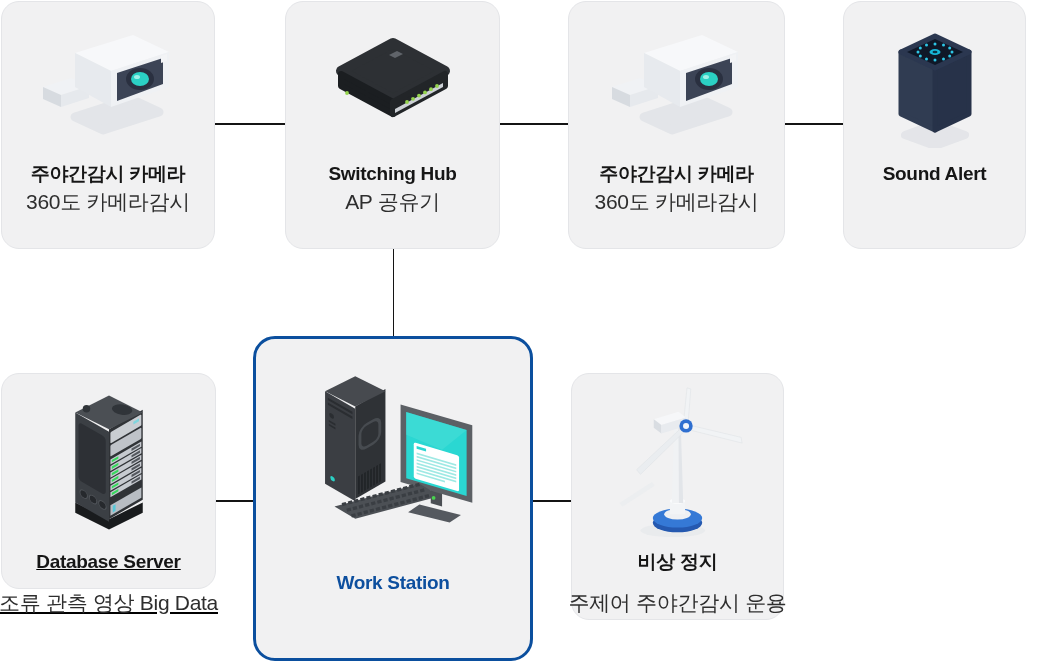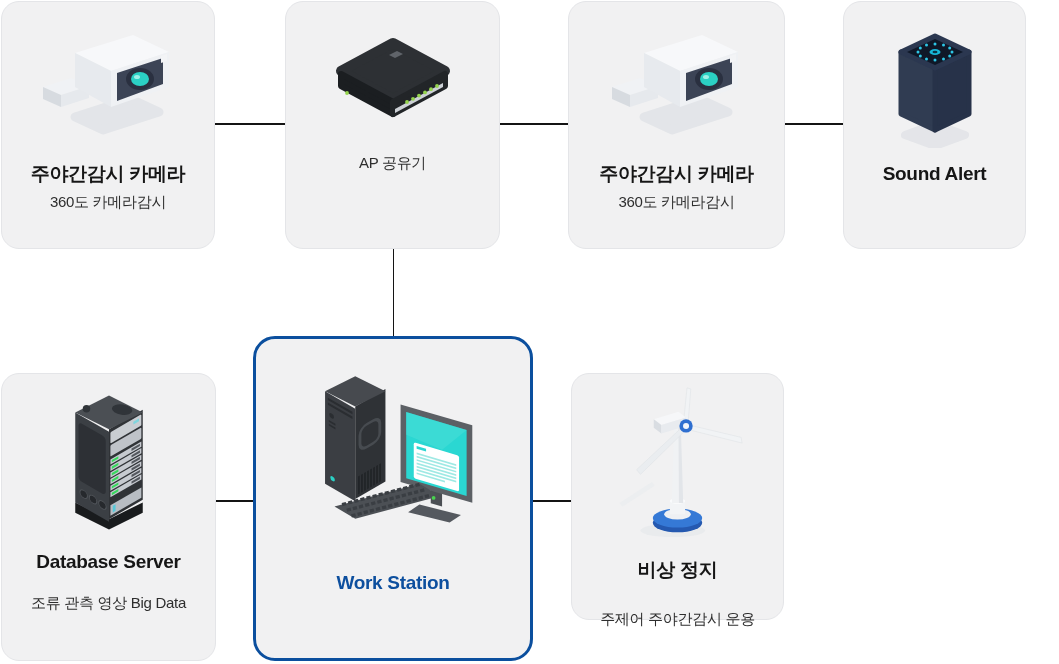--- a/index.html
+++ b/index.html
@@ -17,21 +17,21 @@
   .top-node .icon-wrap { margin-top:14px; height:132px; }
   .bottom-node .icon-wrap { margin-top:16px; height:145px; }
   .highlight .icon-wrap { margin-top:24px; height:185px; }
   .title {
     font-size:19px; font-weight:700; color:#161616; line-height:26px;
     letter-spacing:-0.3px; white-space:nowrap;
   }
   .top-node .title { margin-top:13px; }
   .bottom-node .title { margin-top:14px; }
   .subtitle {
-    font-size:15px; font-weight:400; color:#2e2e2e; line-height:22px;
+    font-size:21px; font-weight:400; color:#2e2e2e; line-height:22px;
     letter-spacing:-0.3px; margin-top:4px; white-space:nowrap;text-align:right;
   }
   .bottom-node .subtitle { margin-top:17px; }
   .title-block { margin-top:18px; text-align:center; }
   .highlight .title { color:#0d4f9e; line-height:25px; margin-top:4px; }
   .connector { position:absolute; background:#141414; }
 </style>
 </head>
 <body>
 
@@ -78,20 +78,21 @@
         <polygon points="70,80 118,54 118,58 70,84" fill="#cdd1d6"></polygon>
         <circle cx="82" cy="73" r="1.9" fill="#95d44e"></circle>
         <circle cx="88" cy="69.8" r="1.9" fill="#95d44e"></circle>
         <circle cx="94" cy="66.6" r="1.9" fill="#95d44e"></circle>
         <circle cx="100" cy="63.4" r="1.9" fill="#95d44e"></circle>
         <circle cx="106" cy="60.2" r="1.9" fill="#95d44e"></circle>
         <circle cx="112" cy="57" r="1.9" fill="#95d44e"></circle>
         <circle cx="22" cy="64" r="1.9" fill="#95d44e"></circle>
       </svg>
     </div>
+    <div class="title">Switching Hub</div>
     <div class="subtitle">AP 공유기</div>
   </div>
 
   <div class="node top-node" style="left:568px; top:1px; width:217px; height:248px;">
     <div class="icon-wrap">
       <svg width="150" height="118" viewBox="0 0 150 118">
         <polygon points="42,94 98,76 126,89 70,107" fill="#dfe2e6" stroke="#dfe2e6" stroke-width="9" stroke-linejoin="round" opacity="0.75"></polygon>
         <polygon points="10,64 38,55 56,63 28,72" fill="#f0f2f5"></polygon>
         <polygon points="10,64 10,76 28,84 28,72" fill="#d7dbe0"></polygon>
         <polygon points="28,72 56,63 56,75 28,84" fill="#e6e9ed"></polygon>
@@ -132,21 +133,21 @@
         <circle cx="62" cy="28" r="1.5" fill="#2ec6e6"></circle>
         <circle cx="70.5" cy="29.1" r="1.5" fill="#2ec6e6"></circle>
         <circle cx="76.7" cy="32" r="1.5" fill="#2ec6e6"></circle>
         <ellipse cx="62" cy="36" rx="5.5" ry="3" fill="#17b6d8"></ellipse>
         <ellipse cx="62" cy="36" rx="2.5" ry="1.3" fill="#0c3346"></ellipse>
       </svg>
     </div>
     <div class="title">Sound Alert</div>
   </div>
 
-  <div class="node bottom-node" style="left:1px; top:373px; width:215px; height:288px;">
+  <div class="node bottom-node" style="left:1px; top:373px; width:215px; height:216px;text-decoration:underline;">
     <div class="icon-wrap">
       <svg width="118" height="150" viewBox="0 0 120 160">
         <polygon points="24,122 60,140 96,122 96,133 60,151 24,133" fill="#191b1d"></polygon>
         <g transform="translate(24,26) skewY(30)">
           <rect x="0" y="0" width="36" height="96" fill="#3b3f44"></rect>
           <rect x="3.5" y="8" width="29" height="62" rx="4" fill="#2d3035"></rect>
           <circle cx="9" cy="82" r="4" fill="#26292d" stroke="#505459" stroke-width="1"></circle>
           <circle cx="19" cy="82" r="4" fill="#26292d" stroke="#505459" stroke-width="1"></circle>
           <circle cx="29" cy="82" r="4" fill="#26292d" stroke="#505459" stroke-width="1"></circle>
         </g>
@@ -231,21 +232,21 @@
         <line x1="71" y1="156" x2="155" y2="134" stroke="#3a3e43" stroke-width="3.5" stroke-dasharray="4.5 2.2"></line>
         <line x1="76" y1="162" x2="160" y2="140" stroke="#3a3e43" stroke-width="3.5" stroke-dasharray="4.5 2.2"></line>
         <circle cx="163" cy="143" r="2" fill="#49d24f"></circle>
       </svg>
     </div>
     <div class="title-block">
       <div class="title">Work Station</div>
     </div>
   </div>
 
-  <div class="node bottom-node" style="left:571px; top:373px; width:213px; height:247px;gap:8px;">
+  <div class="node bottom-node" style="left:571px; top:373px; width:213px; height:247px;">
     <div class="icon-wrap">
       <svg width="165" height="152" viewBox="0 0 170 160">
         <ellipse cx="80" cy="151" rx="34" ry="7" fill="#e6e8eb" opacity="0.7"></ellipse>
         <polygon points="24,122 58,100 61,104 27,126" fill="#eceef0"></polygon>
         <ellipse cx="85" cy="143" rx="26" ry="10" fill="#2559b0"></ellipse>
         <ellipse cx="85" cy="138" rx="26" ry="10" fill="#3579d6"></ellipse>
         <ellipse cx="85" cy="134" rx="14" ry="5.5" fill="#eef0f3"></ellipse>
         <rect x="77" y="120" width="16" height="14" fill="#f2f4f6"></rect>
         <ellipse cx="85" cy="120" rx="8" ry="3" fill="#fbfcfd"></ellipse>
         <polygon points="81.5,42 88.5,42 91,122 79,122" fill="#f0f2f4"></polygon>

